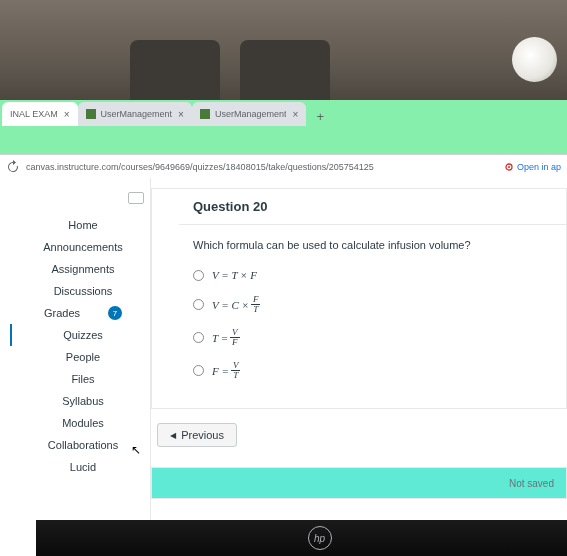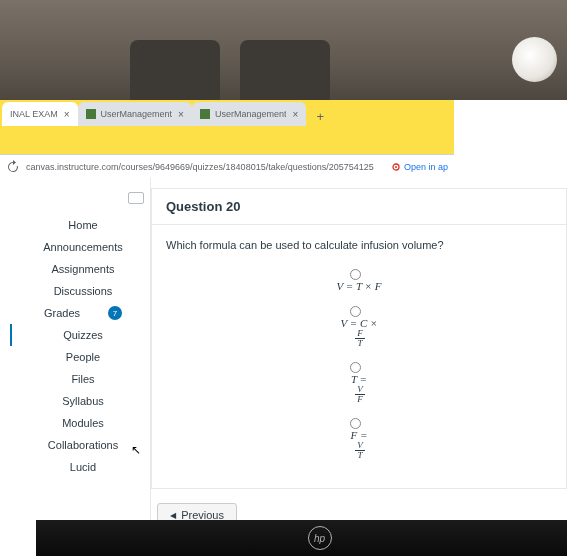--- a/index.html
+++ b/index.html
@@ -3,21 +3,21 @@
 <meta charset="utf-8">
 <style>
   * { box-sizing: border-box; margin: 0; padding: 0; }
   html, body { width: 567px; height: 556px; font-family: "Helvetica Neue", Arial, sans-serif; overflow: hidden; }
   .photo-bg { width: 567px; height: 100px; background: linear-gradient(180deg,#7a7268 0%,#6a6258 40%,#5c564e 70%,#4d4740 100%); position: relative; }
   .chair { position:absolute; bottom:0; width:90px; height:60px; background:#3d3a35; border-radius:8px 8px 0 0; }
   .chair.c1 { left:130px; }
   .chair.c2 { left:240px; }
   .white-obj { position:absolute; right:10px; bottom:18px; width:45px; height:45px; background:radial-gradient(circle at 40% 40%, #fff 0%, #e8e6e0 60%, #b0aaa0 100%); border-radius:50%; }
 
-  .chrome { width:454px; background:#fde047; }
+  .chrome { width:567px; background:#86efac; }
   .tabs { display:flex; align-items:flex-end; height:26px; padding-left:2px; }
   .tab { display:flex; align-items:center; height:24px; padding:0 8px; font-size:9px; color:#5f6368; background:#dee1e6; border-radius:6px 6px 0 0; position:relative; max-width:120px; }
   .tab.active { background:#fff; }
   .tab .favicon { width:10px; height:10px; margin-right:5px; flex:0 0 auto; }
   .tab .tab-title { white-space:nowrap; overflow:hidden; text-overflow:ellipsis; }
   .tab .close { margin-left:6px; font-size:10px; color:#5f6368; flex:0 0 auto; }
   .newtab { width:20px; height:20px; display:flex; align-items:center; justify-content:center; font-size:13px; color:#5f6368; margin-left:4px; }
   .addr-bar { display:flex; align-items:center; background:#fff; height:24px; padding:0 6px; border-top:1px solid #cfd1d4;margin-top:28px; }
   .addr-bar .reload { width:14px; height:14px; margin-right:6px; }
   .addr-bar .url { flex:1 1 auto; font-size:9px; color:#5f6368; white-space:nowrap; overflow:hidden; }
@@ -26,26 +26,26 @@
 
   .canvas { display:flex; width:567px; height:406px; background:#fff; }
   .sidebar { width:150px; padding:14px 0 0 10px; }
   .side-top-icon { width:16px; height:12px; border:1.5px solid #b8bcc0; border-radius:2px; margin:0 0 10px 118px; }
   .nav-item { display:flex; align-items:center; height:22px; font-size:11px; color:#2d3b45; padding-left:4px; cursor:pointer; border-left:2px solid transparent; }
   .nav-item.active { border-left:2px solid #0374b5; font-weight:500; }
   .nav-item .label { flex:1 1 auto;text-align:center; }
   .badge { display:inline-flex; align-items:center; justify-content:center; min-width:14px; height:14px; border-radius:7px; background:#0374b5; color:#fff; font-size:8px; margin-right:28px; }
 
   .main { flex:1 1 auto; border-left:1px solid #e8e8e8; display:flex; flex-direction:column; overflow:hidden; }
-  .question-card { border:1px solid #e8e8e8; margin:10px 0 0 0; }
+  .question-card { border:1px solid #e8e8e8; margin:10px 0 0 0;padding-left:27px; }
   .q-header { padding:10px 14px; border-bottom:1px solid #e8e8e8; }
   .q-title { font-size:13px; font-weight:700; color:#2d3b45; }
   .q-body { padding:14px; }
   .q-text { font-size:11px; color:#2d3b45; margin-bottom:18px; }
-  .option { display:flex; align-items:center; font-size:11px; color:#2d3b45; margin-bottom:14px; font-family: "Times New Roman", serif; font-style:italic;flex-direction:column; }
+  .option { display:flex; align-items:center; font-size:11px; color:#2d3b45; margin-bottom:14px; font-family: "Times New Roman", serif; font-style:italic; }
   .option .radio { width:11px; height:11px; border:1px solid #888; border-radius:50%; margin-right:8px; flex:0 0 auto; }
   .option .frac { display:inline-flex; flex-direction:column; align-items:center; font-size:9px; line-height:1; margin-left:2px; }
   .option .frac .num { border-bottom:1px solid #2d3b45; padding:0 2px; }
   .option .frac .den { padding:0 2px; }
   .nav-row { padding:14px 6px; }
   .prev-btn { display:inline-flex; align-items:center; border:1px solid #c7cdd1; background:#f5f5f5; color:#2d3b45; font-size:11px; padding:5px 12px; border-radius:3px; cursor:pointer; }
   .prev-btn .tri { margin-right:5px; font-size:8px; }
   .save-bar { margin:6px 0 0 0; border:1px solid #e8e8e8; background:#5eead4; height:32px; display:flex; align-items:center; justify-content:flex-end; padding:0 12px; font-size:10px; color:#6a737b; }
 
   .cursor { position:absolute; left:131px; top:443px; font-size:12px; color:#000; pointer-events:none; }

